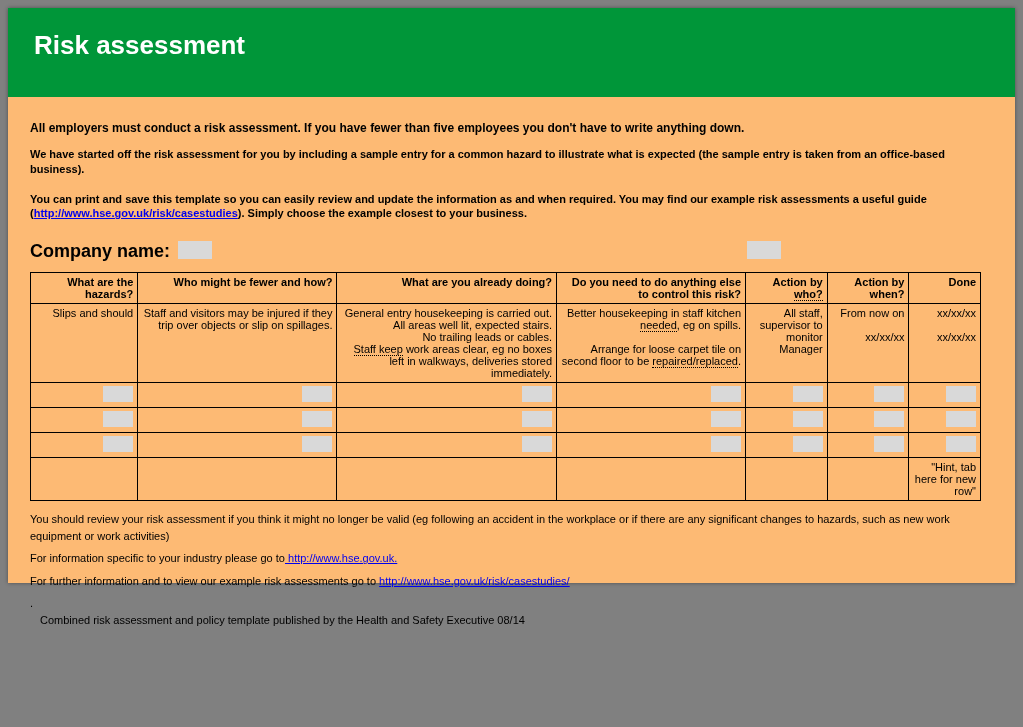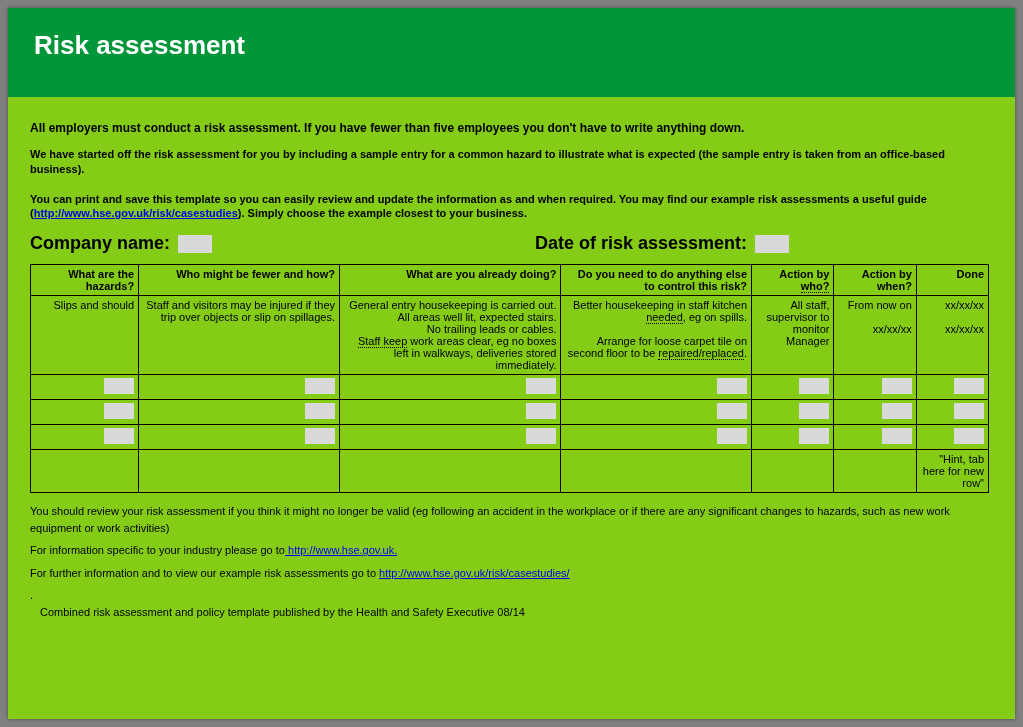--- a/index.html
+++ b/index.html
@@ -8,57 +8,57 @@
     background:#808080;
     font-family: Arial, Helvetica, sans-serif;
     font-size:11px;
     color:#000;
     width:1023px;
     height:727px;
     overflow:hidden;
     padding:8px;
   }
   .page {
-    background:#84cc16;
+    background:#fdba74;
     width:1007px;
-    height:711px;
+    height:575px;
     box-shadow: 0 0 4px rgba(0,0,0,0.4);
     position:relative;
   }
   .banner {
     background:#009639;
     color:#fff;
     padding:22px 26px 36px 26px;
   }
   .banner h1 {
     margin:0;
     font-size:26px;
     font-weight:bold;
   }
   .content {
-    padding:14px 26px 10px 22px;
+    padding:14px 34px 10px 22px;
   }
   .intro-bold {
     font-weight:bold;
     font-size:12px;
     margin:10px 0 12px 0;
   }
   .intro-block {
     font-weight:bold;
     font-size:11px;
     line-height:1.35;
-    margin-bottom:12px;
+    margin-bottom:20px;
   }
   .intro-block a, .footer a {
     color:#0000ee;
     text-decoration:underline;
   }
   .field-row {
     display:flex;
-    align-items:center;
+    align-items:flex-start;
     margin-bottom:10px;
   }
   .field-label {
     font-size:18px;
     font-weight:bold;
     margin-right:8px;
   }
   .placeholder-box {
     display:inline-block;
     background:#d9d9d9;
@@ -108,21 +108,20 @@
     <div class="intro-block">
       <span>We have started off the risk assessment for you by including a sample entry for a common hazard to illustrate what is expected (the sample entry is taken from an office-based business).</span><br>
       <br>
       <span>You can print and save this template so you can easily review and update the information as and when required. You may find our example risk assessments a useful guide (</span><a href="#">http://www.hse.gov.uk/risk/casestudies</a><span>). Simply choose the example closest to your business.</span>
     </div>
 
     <div class="field-row">
       <span class="field-label">Company name:</span>
       <span class="placeholder-box"></span>
       <span class="gap"></span>
-      <span class="field-label">Date of risk assessment:</span>
       <span class="placeholder-box"></span>
       <span style="width:200px;"></span>
     </div>
 
     <table class="risk">
       <colgroup>
           <col class="c1">
           <col class="c2">
           <col class="c3">
           <col class="c4">

